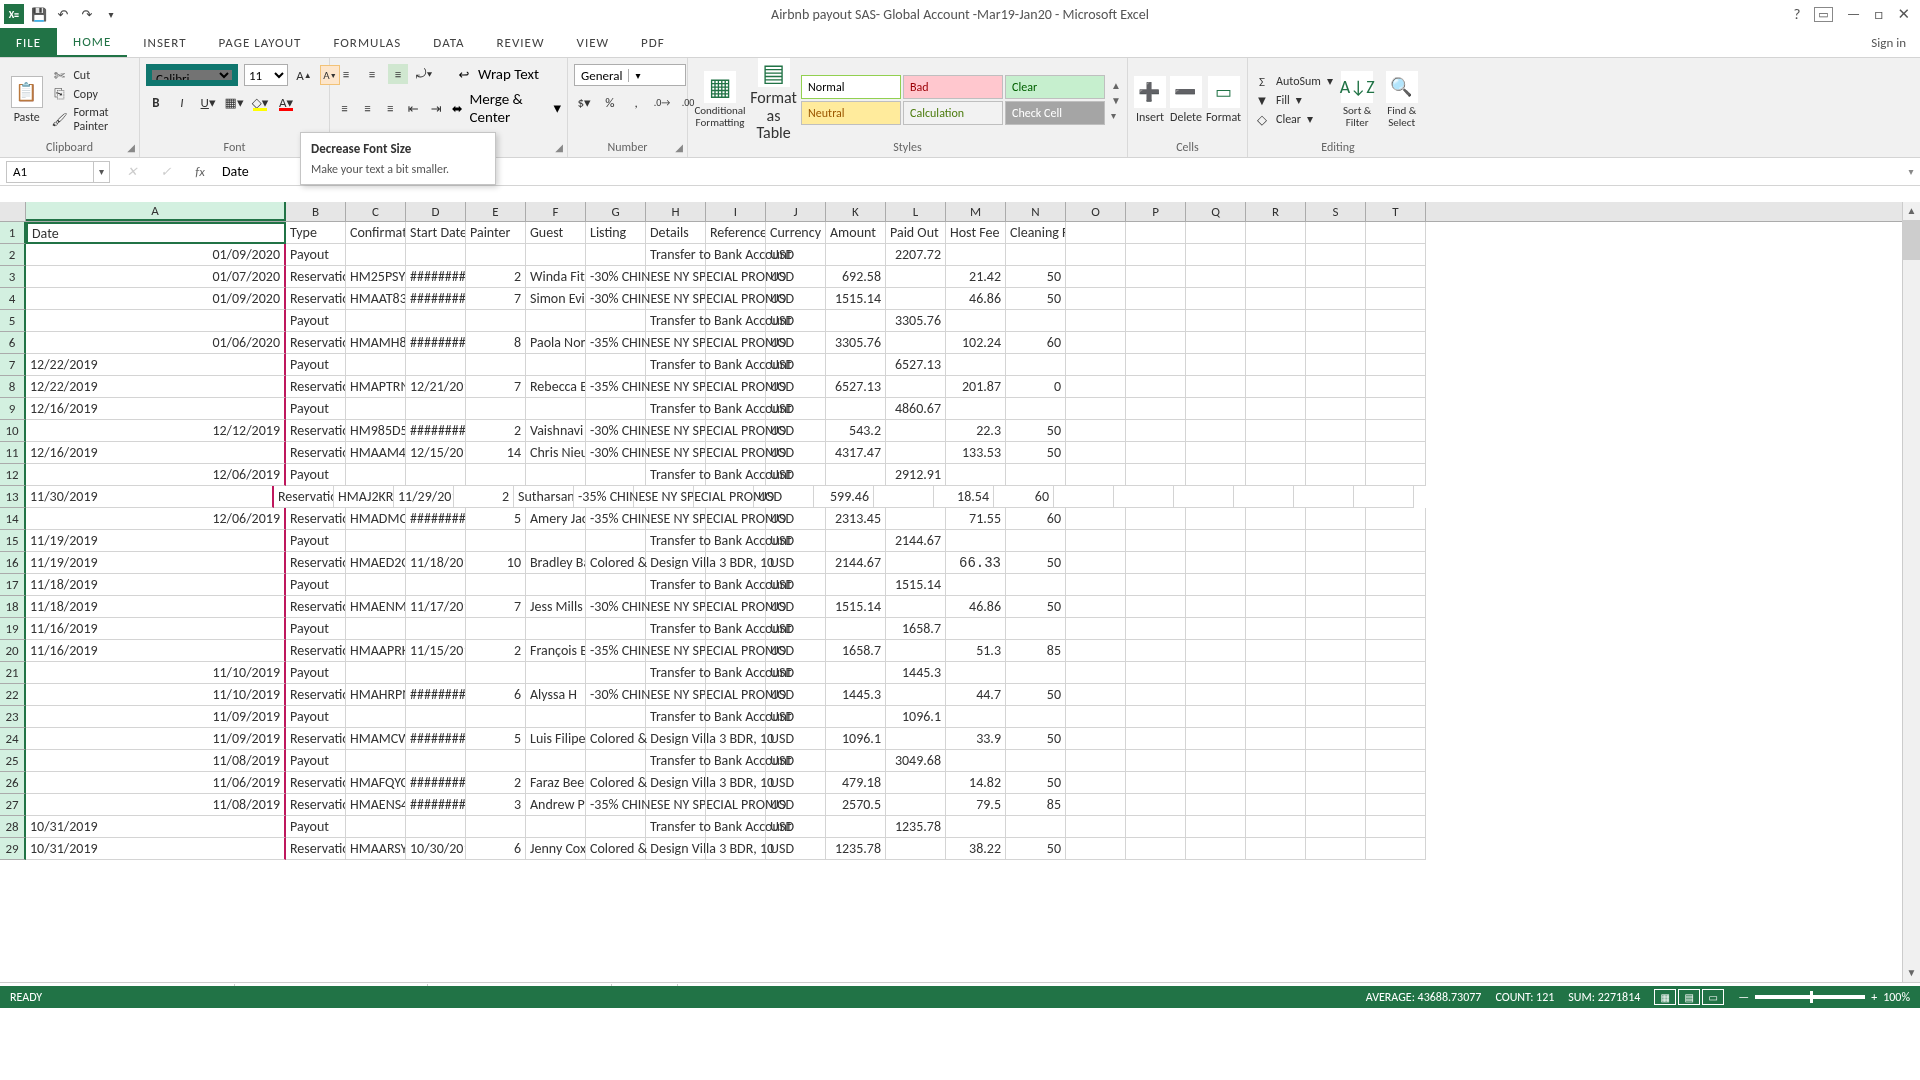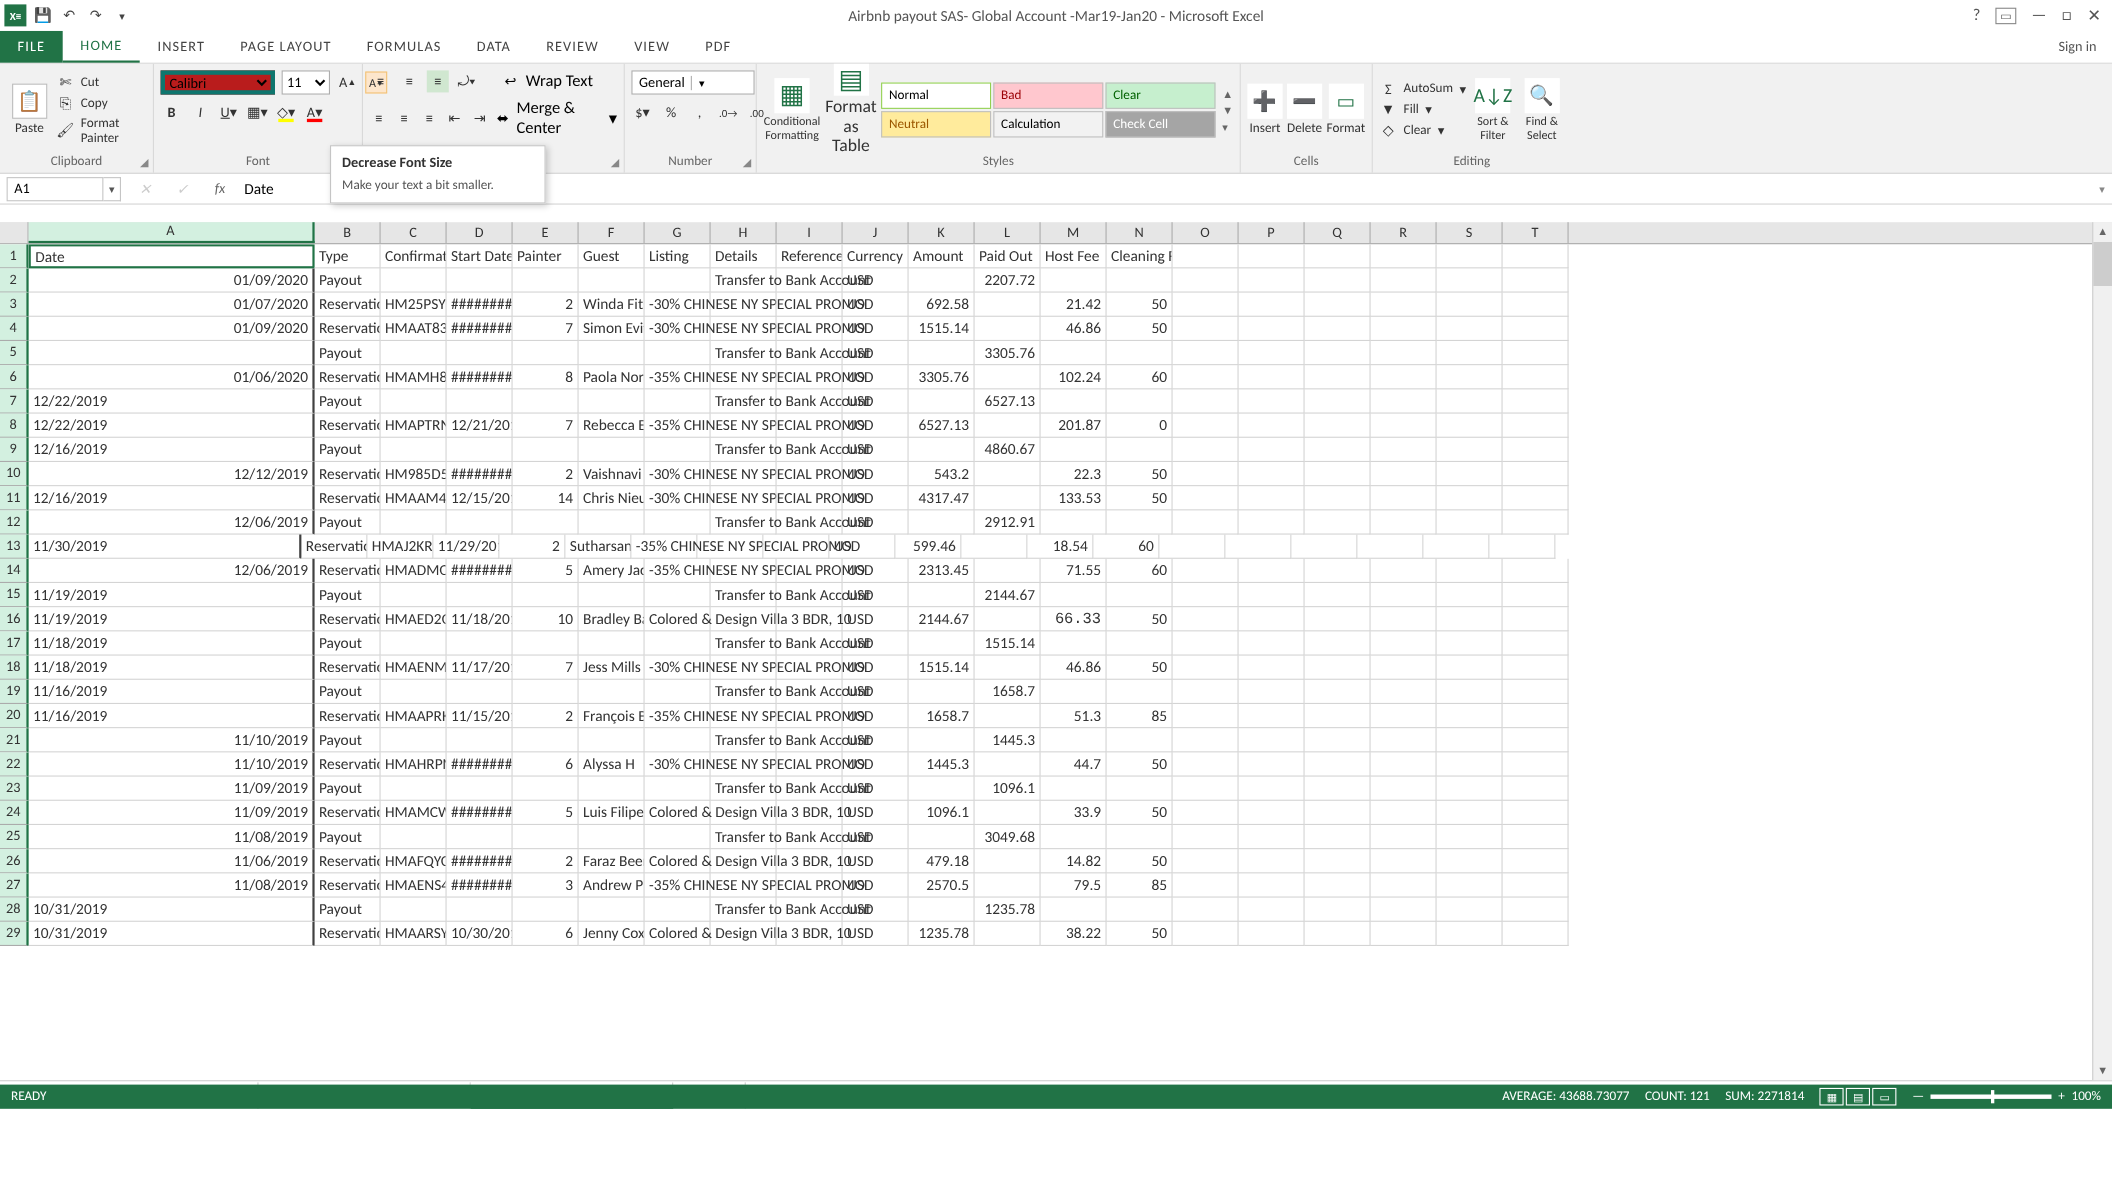--- a/index.html
+++ b/index.html
@@ -19,21 +19,21 @@
 .ribbon{height:100px;background:#f1f1f1;border-bottom:1px solid #d4d4d4;display:flex}
 .group{border-right:1px solid #d9d9d9;display:flex;flex-direction:column;justify-content:space-between;padding:2px 6px 1px}
 .group-body{flex:1;display:flex;align-items:center;gap:4px}
 .group-label{text-align:center;font-size:12px;color:#666;padding-bottom:2px;position:relative}
 .group-label .dl{position:absolute;right:-2px;bottom:2px;font-size:10px;color:#888}
 .big-btn{display:flex;flex-direction:column;align-items:center;justify-content:center;width:48px;font-size:12px;color:#333;gap:2px;height:70px}
 .big-icon{width:32px;height:32px;border:1px solid #bbb;background:#fff;display:flex;align-items:center;justify-content:center;font-size:18px;color:#217346}
 .vstack{display:flex;flex-direction:column;gap:3px;font-size:12px;color:#333}
 .hitem{display:flex;align-items:center;gap:6px;cursor:pointer}
 .mini-icon{width:16px;height:16px;display:flex;align-items:center;justify-content:center;font-size:13px}
-select.font-name{width:104px;height:22px;font-size:13px;border:4px solid #0f766e;background:#b91c1c}
+select.font-name{width:92px;height:22px;font-size:13px;border:6px solid #0f766e;background:#737373}
 select.font-size{width:44px;height:22px;font-size:13px;border:1px solid #adadad;background:#fff}
 .btn-row{display:flex;gap:6px;align-items:center}
 .btn-sq{width:20px;height:20px;display:flex;align-items:center;justify-content:center;font-size:13px;color:#333;border:1px solid transparent;cursor:pointer}
 .style-cell{width:100px;height:24px;border:1px solid #bfbfbf;font-size:12px;display:flex;align-items:center;padding-left:6px}
 .styles-grid{display:grid;grid-template-columns:repeat(3,100px);grid-auto-rows:24px;gap:2px}
 .tooltip{position:absolute;top:132px;left:300px;width:196px;background:#fff;border:1px solid #c5c5c5;box-shadow:2px 2px 6px rgba(0,0,0,.2);padding:8px 10px;z-index:50}
 .tooltip .t-title{font-weight:bold;font-size:13px;color:#333;margin-bottom:6px}
 .tooltip .t-body{font-size:12px;color:#555}
 .fbar{height:28px;display:flex;align-items:center;border-bottom:1px solid #d4d4d4;position:relative}
 .namebox{width:88px;height:22px;border:1px solid #c5c5c5;margin-left:6px;display:flex;align-items:center;padding-left:6px;font-size:13px;background:#fff}
@@ -43,21 +43,21 @@
 .grid-area{position:absolute;top:202px;left:0;right:0;bottom:36px;display:flex;flex-direction:column}
 .col-headers{display:flex;height:20px;background:#e6e6e6;border-bottom:1px solid #ababab;flex-shrink:0}
 .corner{width:26px;border-right:1px solid #ababab;background:#e6e6e6}
 .ch{border-right:1px solid #ababab;text-align:center;font-size:13px;color:#333;display:flex;align-items:center;justify-content:center}
 .ch.selA{background:#d3f0e0;border-bottom:2px solid #217346;border-right:2px solid #217346}
 .rows{flex:1;overflow:hidden}
 .row{display:flex;height:22px}
 .rh{width:26px;background:#d3f0e0;border-right:2px solid #217346;border-bottom:1px solid #ababab;text-align:center;font-size:13px;color:#333;display:flex;align-items:center;justify-content:center}
 .cell{border-right:1px solid #d4d4d4;border-bottom:1px solid #d4d4d4;font-size:14px;padding:0 4px;display:flex;align-items:center;overflow:hidden;white-space:nowrap;color:#333;font-family:Calibri}
 .cell.num{justify-content:flex-end}
-.cell.colA{border-right:2px solid #404040}
+.cell.colA{border-right:2px solid #be185d}
 .cell.colA.r1{border:2px solid #217346;background:#fff}
 .sheet-tabs{height:26px;background:#fff;border-top:1px solid #ccc;display:flex;align-items:center;font-size:13px;position:relative}
 .nav-arr{width:20px;text-align:center;color:#666;cursor:pointer}
 .stab{padding:3px 14px;border-right:1px solid #ccc;cursor:pointer;color:#444}
 .stab.active{background:#fff;border-bottom:3px solid #217346;color:#217346;font-weight:bold}
 .addtab{width:24px;text-align:center;color:#666;border:1px solid #ccc;border-radius:50%;width:18px;height:18px;line-height:16px;margin-left:10px;font-size:14px}
 .hscroll{position:absolute;right:20px;width:560px;height:18px;display:flex;align-items:center}
 .hscroll .track{flex:1;height:16px;background:#f0f0f0;border:1px solid #ccc;position:relative}
 .hscroll .thumb{position:absolute;left:0;top:0;height:100%;width:50px;background:#cdcdcd}
 .statusbar{position:absolute;bottom:0;left:0;right:0;height:22px;background:#217346;color:#fff;display:flex;align-items:center;font-size:12px;padding:0 10px;gap:20px}
@@ -214,21 +214,21 @@
         </div>
       <div class="big-btn" style="width:56px">
           <div class="big-icon" style="border:none;font-size:24px">▤</div>
           <span style="font-size:16px;line-height:1.1;text-align:center">Format as Table</span>
         </div>
       <div class="styles-grid" id="styles-grid">
           <div class="style-cell" style="background: rgb(255, 255, 255); color: rgb(0, 0, 0); border-color: rgb(146, 208, 80);">Normal</div>
           <div class="style-cell" style="background: rgb(255, 199, 206); color: rgb(156, 0, 6);">Bad</div>
           <div class="style-cell" style="background: rgb(198, 239, 206); color: rgb(0, 97, 0);">Clear</div>
           <div class="style-cell" style="background: rgb(255, 235, 156); color: rgb(156, 87, 0);">Neutral</div>
-          <div class="style-cell" style="background: rgb(242, 242, 242); color: #000000;">Calculation</div>
+          <div class="style-cell" style="background: rgb(242, 242, 242); color: #4d7c0f;">Calculation</div>
           <div class="style-cell" style="background: rgb(165, 165, 165); color: rgb(255, 255, 255);">Check Cell</div>
         </div>
       <div style="display:flex;flex-direction:column;font-size:10px;color:#666;gap:2px;margin-left:2px">
         <span>▲</span>
         <span>▼</span>
         <span>▾</span>
       </div>
     </div>
     <div class="group-label">Styles</div>
   </div>

